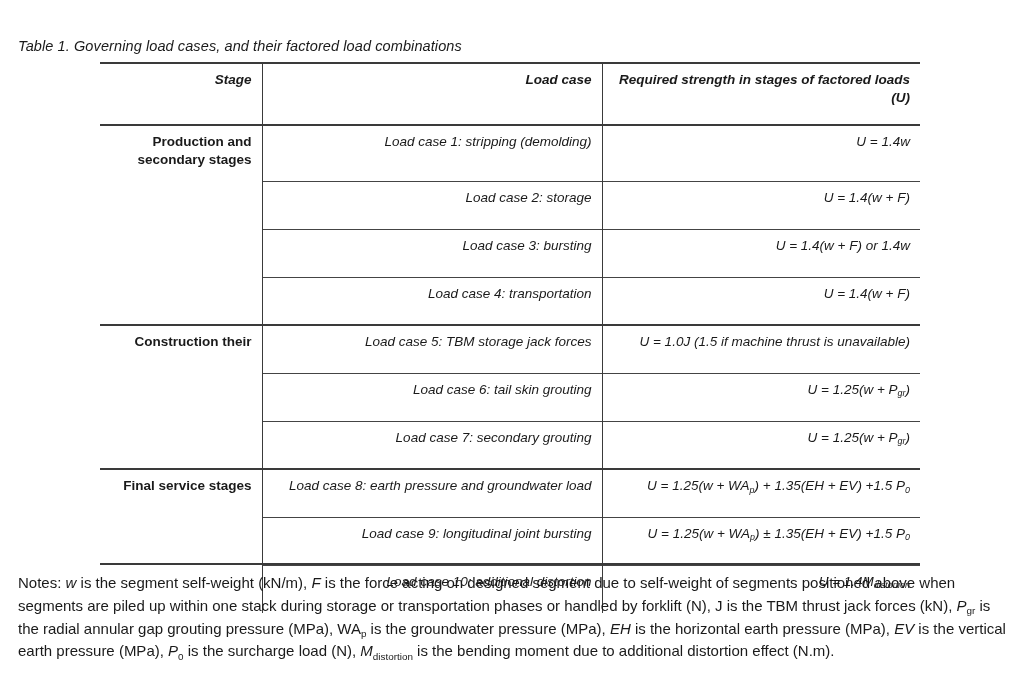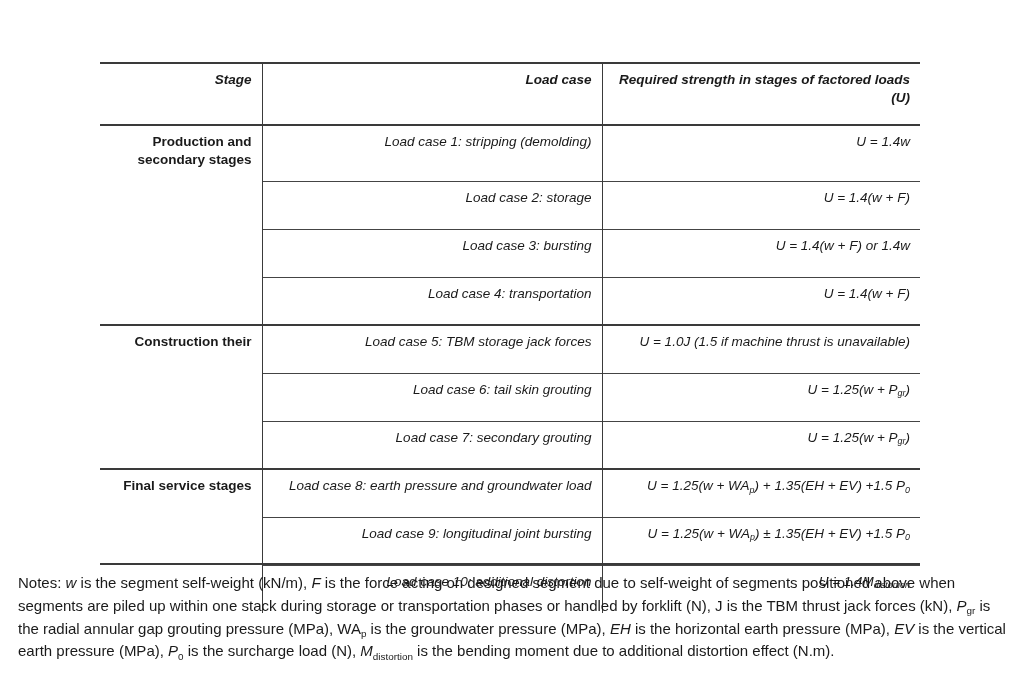--- a/index.html
+++ b/index.html
@@ -124,20 +124,21 @@
     line-height: 1.52;
     text-align: left;
   }
   .notes i { font-style: italic; }
 </style>
 </head>
 <body>
 
 <div class="page">
 
+  <div class="caption">Table 1. Governing load cases, and their factored load combinations</div>
 
   <div class="tbl-wrap">
     <table class="loadtbl">
       <colgroup>
         <col class="c-stage">
           <col class="c-case">
           <col class="c-req">
       </colgroup>
       <tbody>
         <tr class="hdr">

